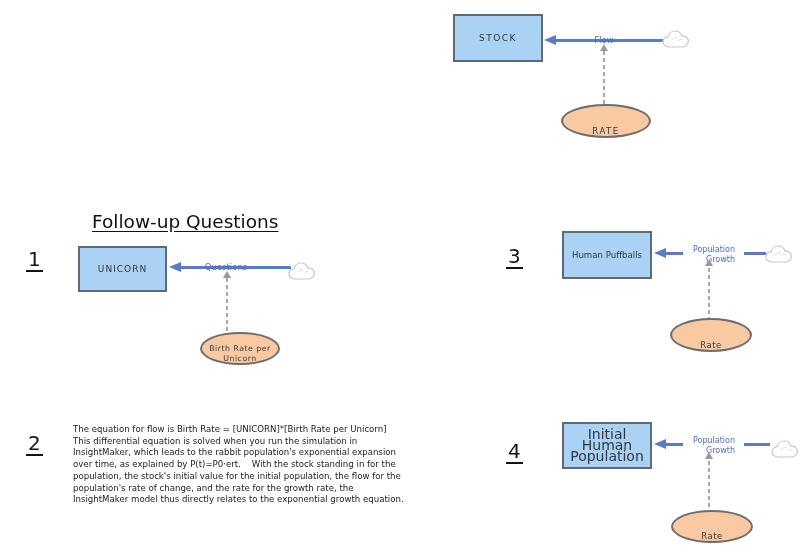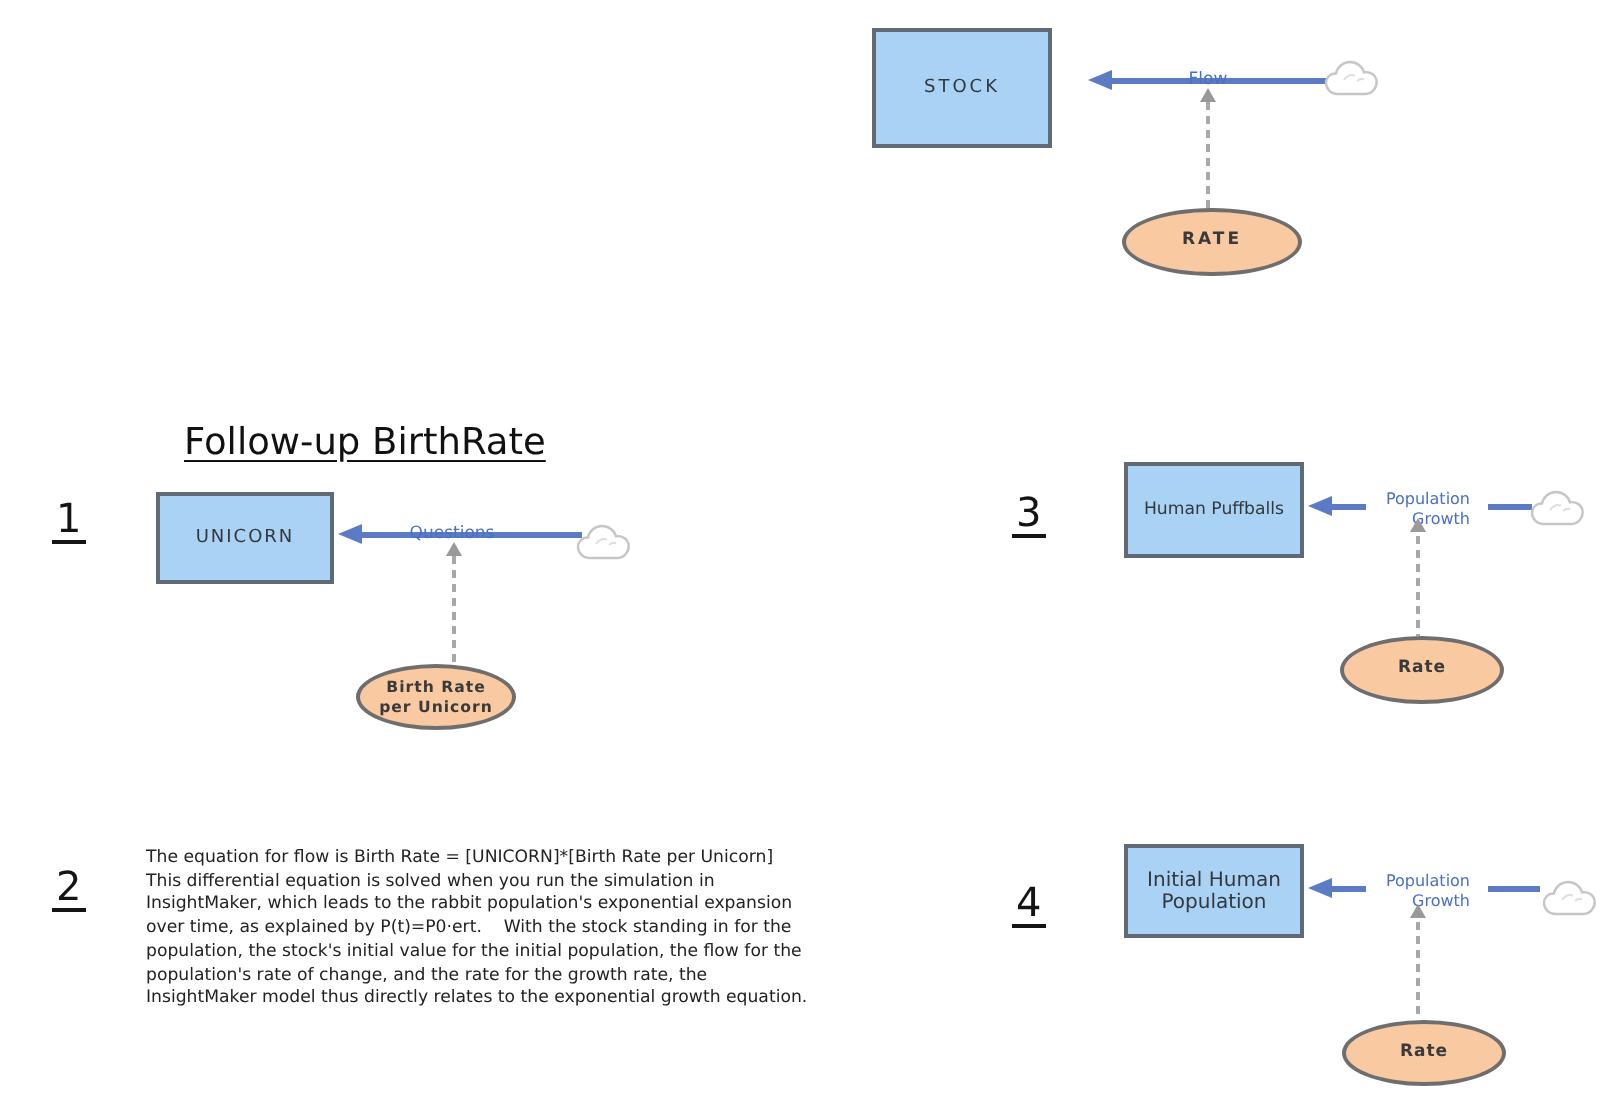--- a/index.html
+++ b/index.html
@@ -18,23 +18,23 @@
     text-align:center;box-sizing:border-box;
     font-size:9px;color:#33383d;
   }
   .stock .lbl{letter-spacing:1px;line-height:11px;padding:0 6px;}
   
   .rate{
     position:absolute;
     background:var(--rate-fill,#f9c9a2);
     border:2px solid var(--rate-border,#6e6e6e);
     border-radius:50%;
-    display:flex;align-items:center;justify-content:center;
+    display:flex;align-items:flex-end;justify-content:center;
     text-align:center;box-sizing:border-box;
-    font-size:8.5px;color:#3a3a3a;font-weight:bold;
+    font-size:8.5px;color:#3a3a3a;
   }
   .rate .lbl{letter-spacing:0.5px;line-height:9.5px;padding:0 6px;}
   
   .hline{position:absolute;height:3px;background:var(--flow-arrow,#5b7cc4);}
   .arrowhead{
     position:absolute;width:0;height:0;
     border-top:5px solid transparent;border-bottom:5px solid transparent;
     border-right:12px solid var(--flow-arrow,#5b7cc4);
   }
   .flow-label{
@@ -75,49 +75,49 @@
 <svg width="0" height="0" style="position:absolute">
   <defs>
     <g id="cloud-shape">
       <path d="M 7 19 C 3 19 1 16 1 13.5 C 1 11 3 8.6 6 8.8 C 6.6 5.4 9.6 3 13 3 C 16.4 3 19.2 5.2 20 8.2 C 23 7.6 26 9.6 26.3 12.6 C 26.6 15.6 24.3 19 20.8 19 Z" fill="#ffffff" stroke="#c6c6c6" stroke-width="1.2"></path>
       <path d="M 10 12 q 2.5 -3.5 5.5 -2.2 M 16.5 12.5 q 1.8 -1.6 3.6 -0.8" fill="none" stroke="#dedede" stroke-width="1"></path>
     </g>
   </defs>
 </svg>
 
 <div>
-  <div class="stock" style="left:436px;top:14px;width:90px;height:60px">
+  <div class="stock" style="left:453px;top:14px;width:90px;height:48px">
     <span class="lbl" style="letter-spacing:1.5px">STOCK</span>
   </div>
   <div class="hline" style="left:556px;top:39px;width:108px"></div>
   <div class="arrowhead" style="left:544px;top:35px"></div>
   <div class="flow-label" style="left:604px;top:40px">Flow</div>
   <div class="uparrow" style="left:600px;top:44px"></div>
   <div class="vdash" style="left:603px;top:51px;height:53px"></div>
   <div class="rate" style="left:561px;top:104px;width:90px;height:34px">
     <span class="lbl" style="letter-spacing:1.5px">RATE</span>
   </div>
   <svg class="cloud" style="left:661px;top:28px" viewBox="0 0 28 22">
       <use href="#cloud-shape"></use>
     </svg>
 </div>
 
-<div class="title" style="left:92px;top:211px">Follow-up BirthRate</div>
+<div class="title" style="left:92px;top:211px">Follow-up Questions</div>
 
 <div class="qnum" style="left:26px;top:249px">1</div>
 <div>
   <div class="stock" style="left:78px;top:246px;width:89px;height:46px">
     <span class="lbl">UNICORN</span>
   </div>
   <div class="hline" style="left:181px;top:266px;width:110px"></div>
   <div class="arrowhead" style="left:169px;top:262px"></div>
   <div class="flow-label" style="left:226px;top:267px">Questions</div>
   <div class="uparrow" style="left:223px;top:271px"></div>
   <div class="vdash" style="left:226px;top:278px;height:54px"></div>
-  <div class="rate" style="left:178px;top:332px;width:80px;height:33px">
+  <div class="rate" style="left:200px;top:332px;width:80px;height:33px">
     <span class="lbl" style="font-size:7.8px">Birth Rate per Unicorn</span>
   </div>
   <svg class="cloud" style="left:287px;top:260px" viewBox="0 0 28 22">
       <use href="#cloud-shape"></use>
     </svg>
 </div>
 
 <div class="qnum" style="left:506px;top:246px">3</div>
 <div>
   <div class="stock" style="left:562px;top:231px;width:90px;height:48px">
@@ -142,21 +142,21 @@
 This differential equation is solved when you run the simulation in
 InsightMaker, which leads to the rabbit population's exponential expansion
 over time, as explained by P(t)=P0·ert.    With the stock standing in for the
 population, the stock's initial value for the initial population, the flow for the
 population's rate of change, and the rate for the growth rate, the
 InsightMaker model thus directly relates to the exponential growth equation.</div>
 
 <div class="qnum" style="left:506px;top:441px">4</div>
 <div>
   <div class="stock" style="left:562px;top:422px;width:90px;height:47px">
-    <span class="lbl" style="letter-spacing:0;font-size:10px">Initial Human Population</span>
+    <span class="lbl" style="letter-spacing:0;font-size:14px">Initial Human Population</span>
   </div>
   <div class="hline" style="left:666px;top:443px;width:17px"></div>
   <div class="arrowhead" style="left:654px;top:439px"></div>
   <div class="flow-label wrap" style="left:708px;top:446px">Population Growth</div>
   <div class="hline" style="left:744px;top:443px;width:26px"></div>
   <div class="uparrow" style="left:705px;top:452px"></div>
   <div class="vdash" style="left:708px;top:461px;height:49px"></div>
   <div class="rate" style="left:671px;top:510px;width:82px;height:33px">
     <span class="lbl">Rate</span>
   </div>

